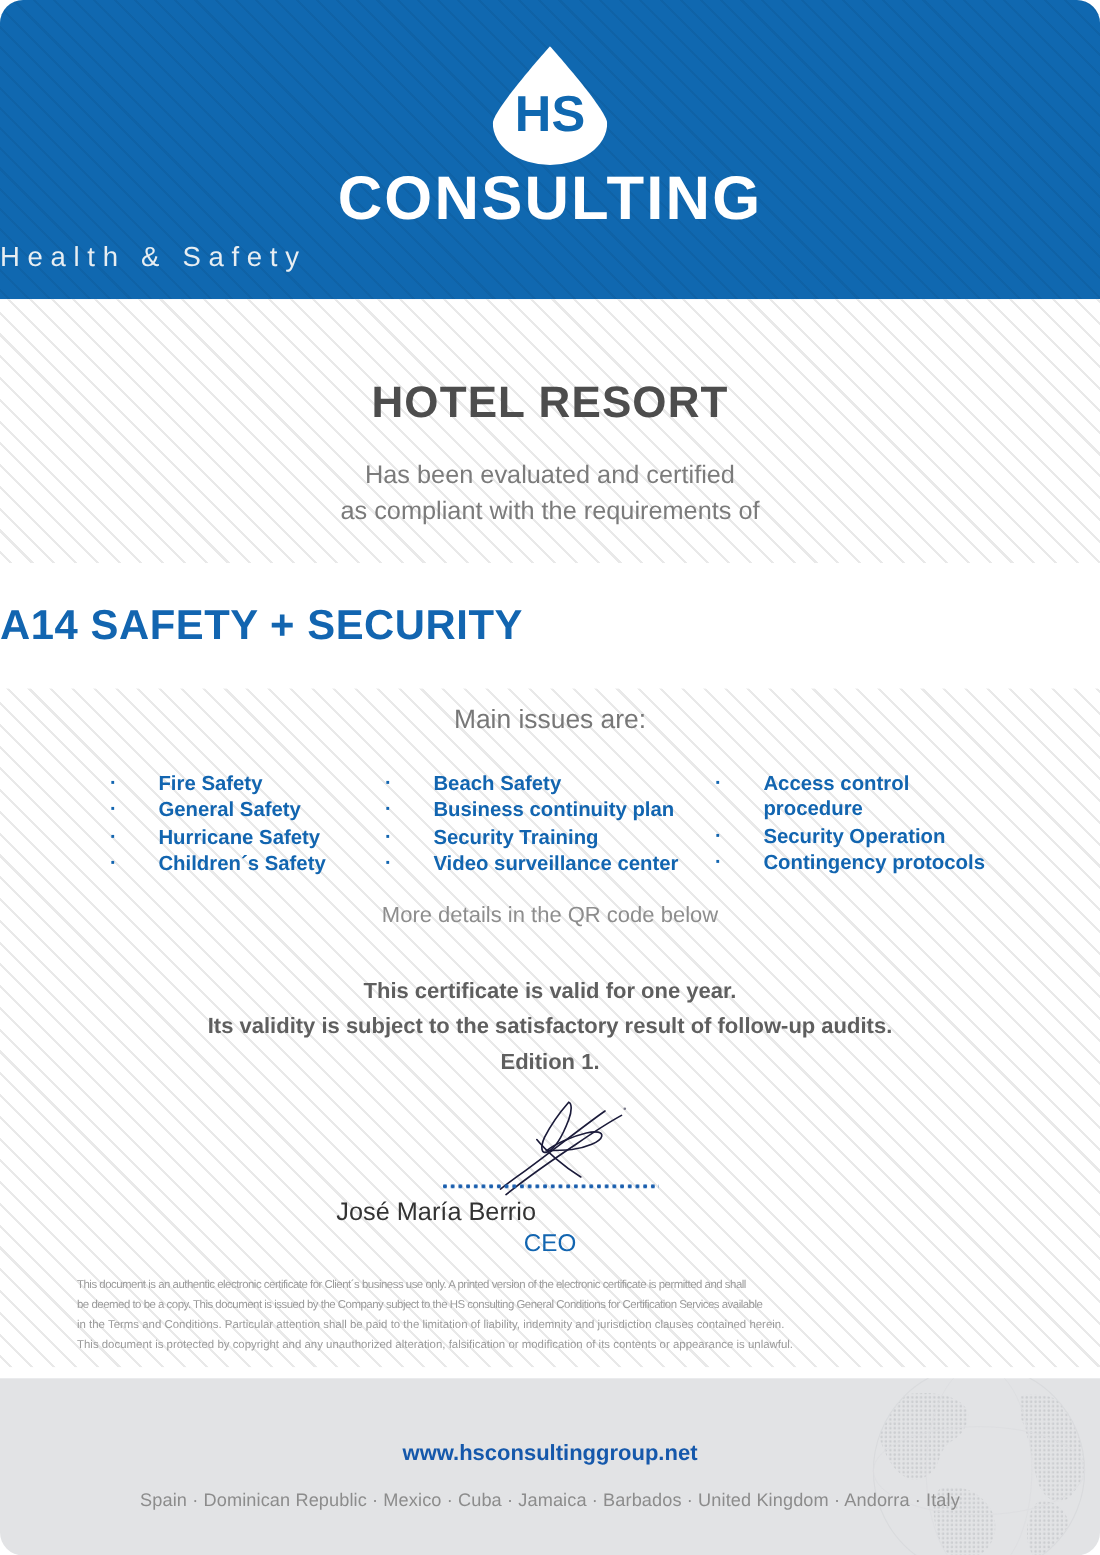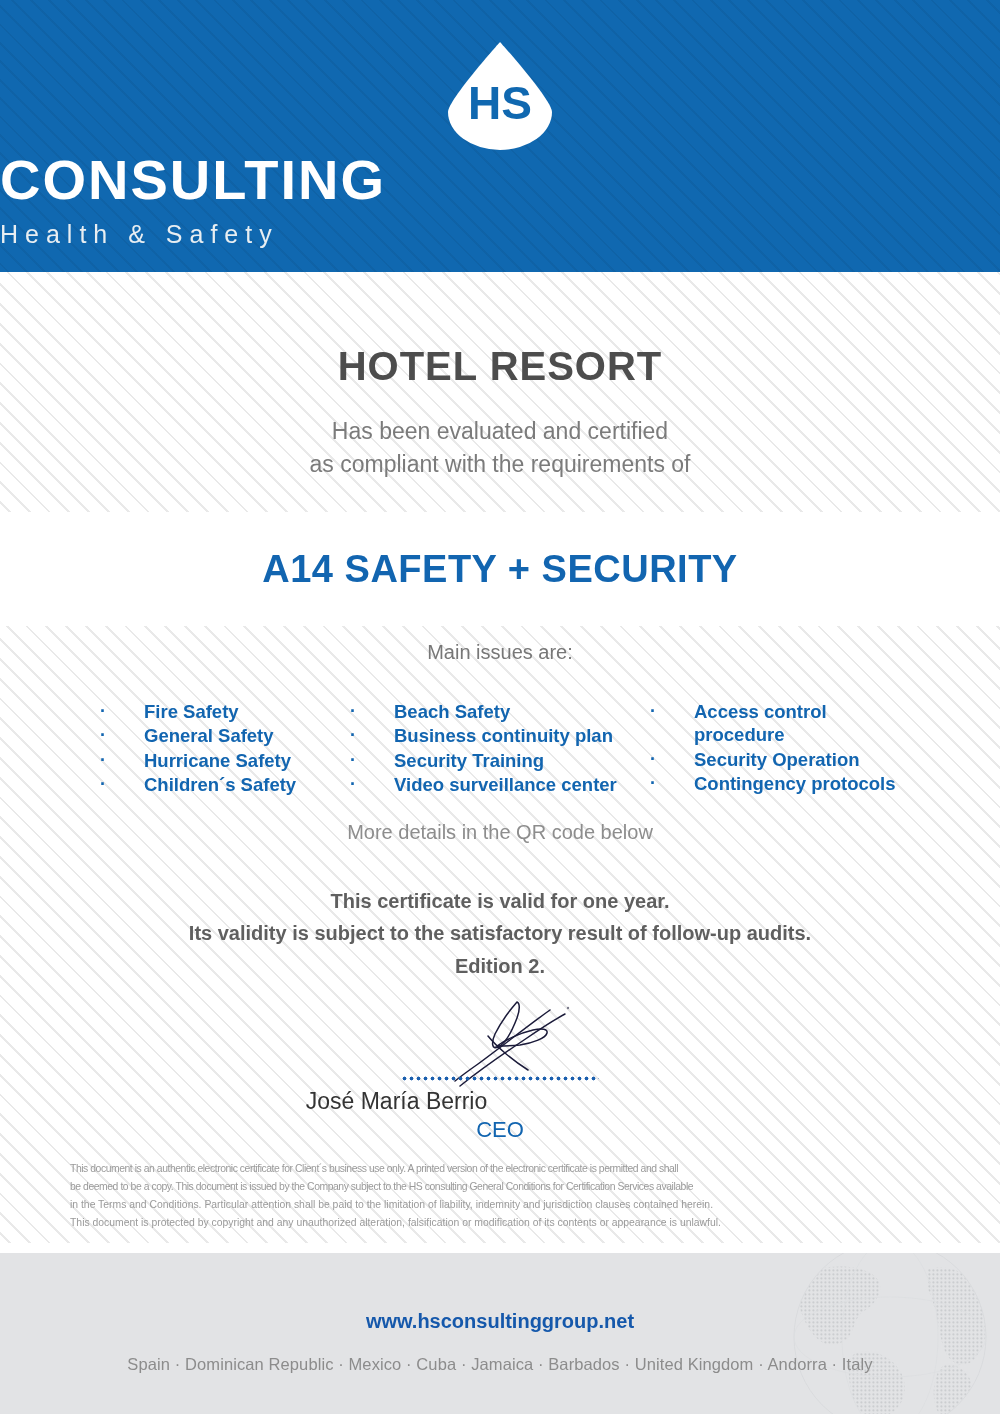--- a/index.html
+++ b/index.html
@@ -3,21 +3,21 @@
 <meta charset="utf-8">
 <style>
   html,body{margin:0;padding:0;}
   body{
     width:1000px;height:1414px;
     font-family:"Liberation Sans", sans-serif;
     background:#ffffff;
     overflow:hidden;
     position:relative;
   }
-  .page{position:relative;width:1000px;height:1414px;overflow:hidden;}
+  .page{position:relative;width:1000px;height:1414px;overflow:hidden;border-radius:21px;}
 
   
   .header{
     position:absolute;left:0;top:0;width:1000px;height:272px;
     background:#1068b0;
     background-image:repeating-linear-gradient(45deg,
         rgba(255,255,255,0.00) 0px, rgba(255,255,255,0.00) 5px,
         rgba(0,0,0,0.055) 5px, rgba(0,0,0,0.055) 7px,
         rgba(255,255,255,0.00) 7px, rgba(255,255,255,0.00) 13px);
     overflow:hidden;
@@ -27,21 +27,21 @@
     width:104px;height:108px;
   }
   .hs-text{
     position:absolute;left:0;top:0;width:104px;height:108px;
     display:flex;align-items:center;justify-content:center;
     color:#1068b0;font-size:46px;font-weight:bold;letter-spacing:0px;
     padding-top:14px;box-sizing:border-box;
     font-family:"Liberation Sans", sans-serif;
   }
   .brand{
-    position:absolute;left:0;top:152px;width:1000px;text-align:left;
+    position:absolute;left:0;top:152px;width:1000px;text-align:center;
     color:#ffffff;font-size:56px;font-weight:bold;letter-spacing:2px;
     line-height:1;
   }
   .tagline{
     position:absolute;left:0;top:220px;width:1000px;
     color:#e8eef2;font-size:25px;letter-spacing:7px;font-weight:400;
   }
 
   
   .striped{
@@ -60,26 +60,26 @@
   
   .cert-name{
     position:absolute;left:0;top:344px;width:1000px;text-align:center;
     font-size:40px;font-weight:bold;color:#4d4d4d;letter-spacing:1px;
   }
   .cert-sub{
     position:absolute;left:0;top:415px;width:1000px;text-align:center;
     font-size:23px;color:#7b7b7b;line-height:1.42;font-weight:400;
   }
   .std-title{
-    position:absolute;left:0;top:548px;width:1000px;text-align:center;
+    position:absolute;left:0;top:548px;width:1000px;
     font-size:38px;font-weight:bold;color:#1265b0;letter-spacing:0.5px;
   }
   .main-issues{
     position:absolute;left:0;top:641px;width:1000px;text-align:center;
-    font-size:20px;color:#777777;font-weight:400;
+    font-size:24px;color:#777777;font-weight:400;
   }
 
   
   .cols{
     position:absolute;left:100px;top:700px;width:810px;
     display:flex;justify-content:flex-start;
   }
   .col{display:block;}
   .col1{width:250px;}
   .col2{width:300px;}
@@ -231,21 +231,21 @@
           <span class="btxt">Contingency protocols</span>
         </div>
     </div>
   </div>
 
   <div class="qr-note">More details in the QR code below</div>
 
   <div class="validity">
     <div><span class="semi">This certificate is valid </span><span class="strong">for one year.</span></div>
     <div>Its validity is subject to the satisfactory result of follow-up audits.</div>
-    <div>Edition 2.</div>
+    <div>Edition 1.</div>
   </div>
 
   <div class="sig-block">
     <svg class="sig-svg" width="200" height="100" viewBox="0 0 200 100" xmlns="http://www.w3.org/2000/svg">
       <g fill="none" stroke="#1b1b3a" stroke-width="1.5" stroke-linecap="round">
         <path d="M117 12 C110 20 100 34 95 44 C91 53 92 60 98 57 C105 54 112 41 117 28 C120 20 120 13 117 12 Z"></path>
         <path d="M97 56 C105 50 120 43 133 40 C142 38 148 39 147 43 C146 48 133 53 120 55 C110 56 100 56 97 56 Z"></path>
         <path d="M150 20 C130 34 100 58 78 74 C68 81 60 87 55 91"></path>
         <path d="M88 46 C96 56 112 70 128 80"></path>
         <path d="M60 96 C75 84 100 66 124 50 C140 39 154 30 165 24"></path>

